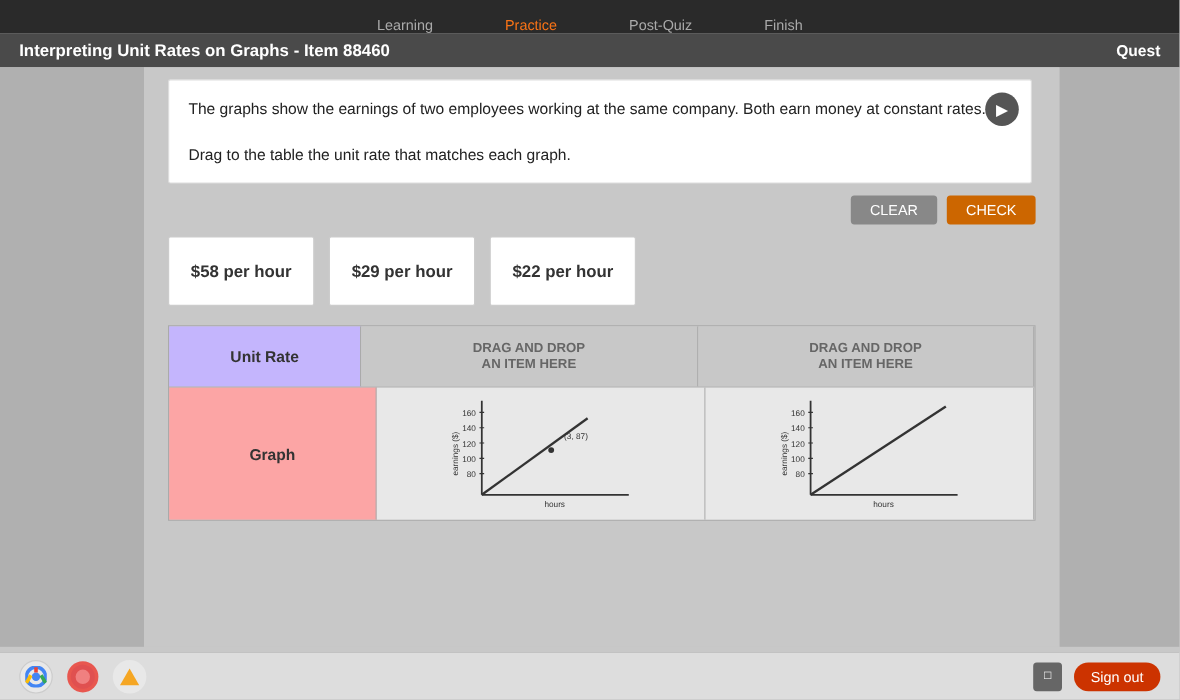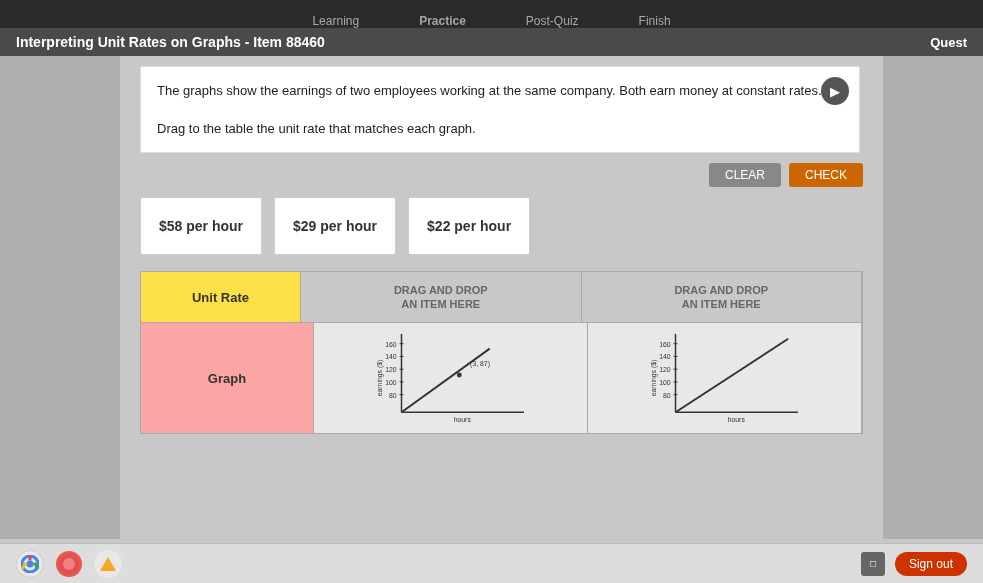--- a/index.html
+++ b/index.html
@@ -21,22 +21,21 @@
       justify-content: center;
       gap: 60px;
       padding: 0 20px;
     }
     .nav-item {
       color: #aaa;
       font-size: 12px;
       cursor: pointer;
     }
     .nav-item.active {
-      color: #a3a3a3;
-      font-weight: bold;
+      color: #f97316;
     }
 
     
     .title-bar {
       background: #4a4a4a;
       color: #fff;
       font-size: 14px;
       font-weight: bold;
       padding: 6px 16px;
       display: flex;
@@ -145,21 +144,21 @@
     .table-area {
       background: #d0d0d0;
       max-width: 840px;
       border: 1px solid #aaa;
     }
     .table-header-row {
       display: flex;
     }
     .table-col-label {
       width: 160px;
-      background: #fde047;
+      background: #c4b5fd;
       border-right: 1px solid #aaa;
       padding: 10px;
       font-size: 13px;
       font-weight: bold;
       color: #333;
       display: flex;
       align-items: center;
       justify-content: center;
     }
     .table-col-drop {

